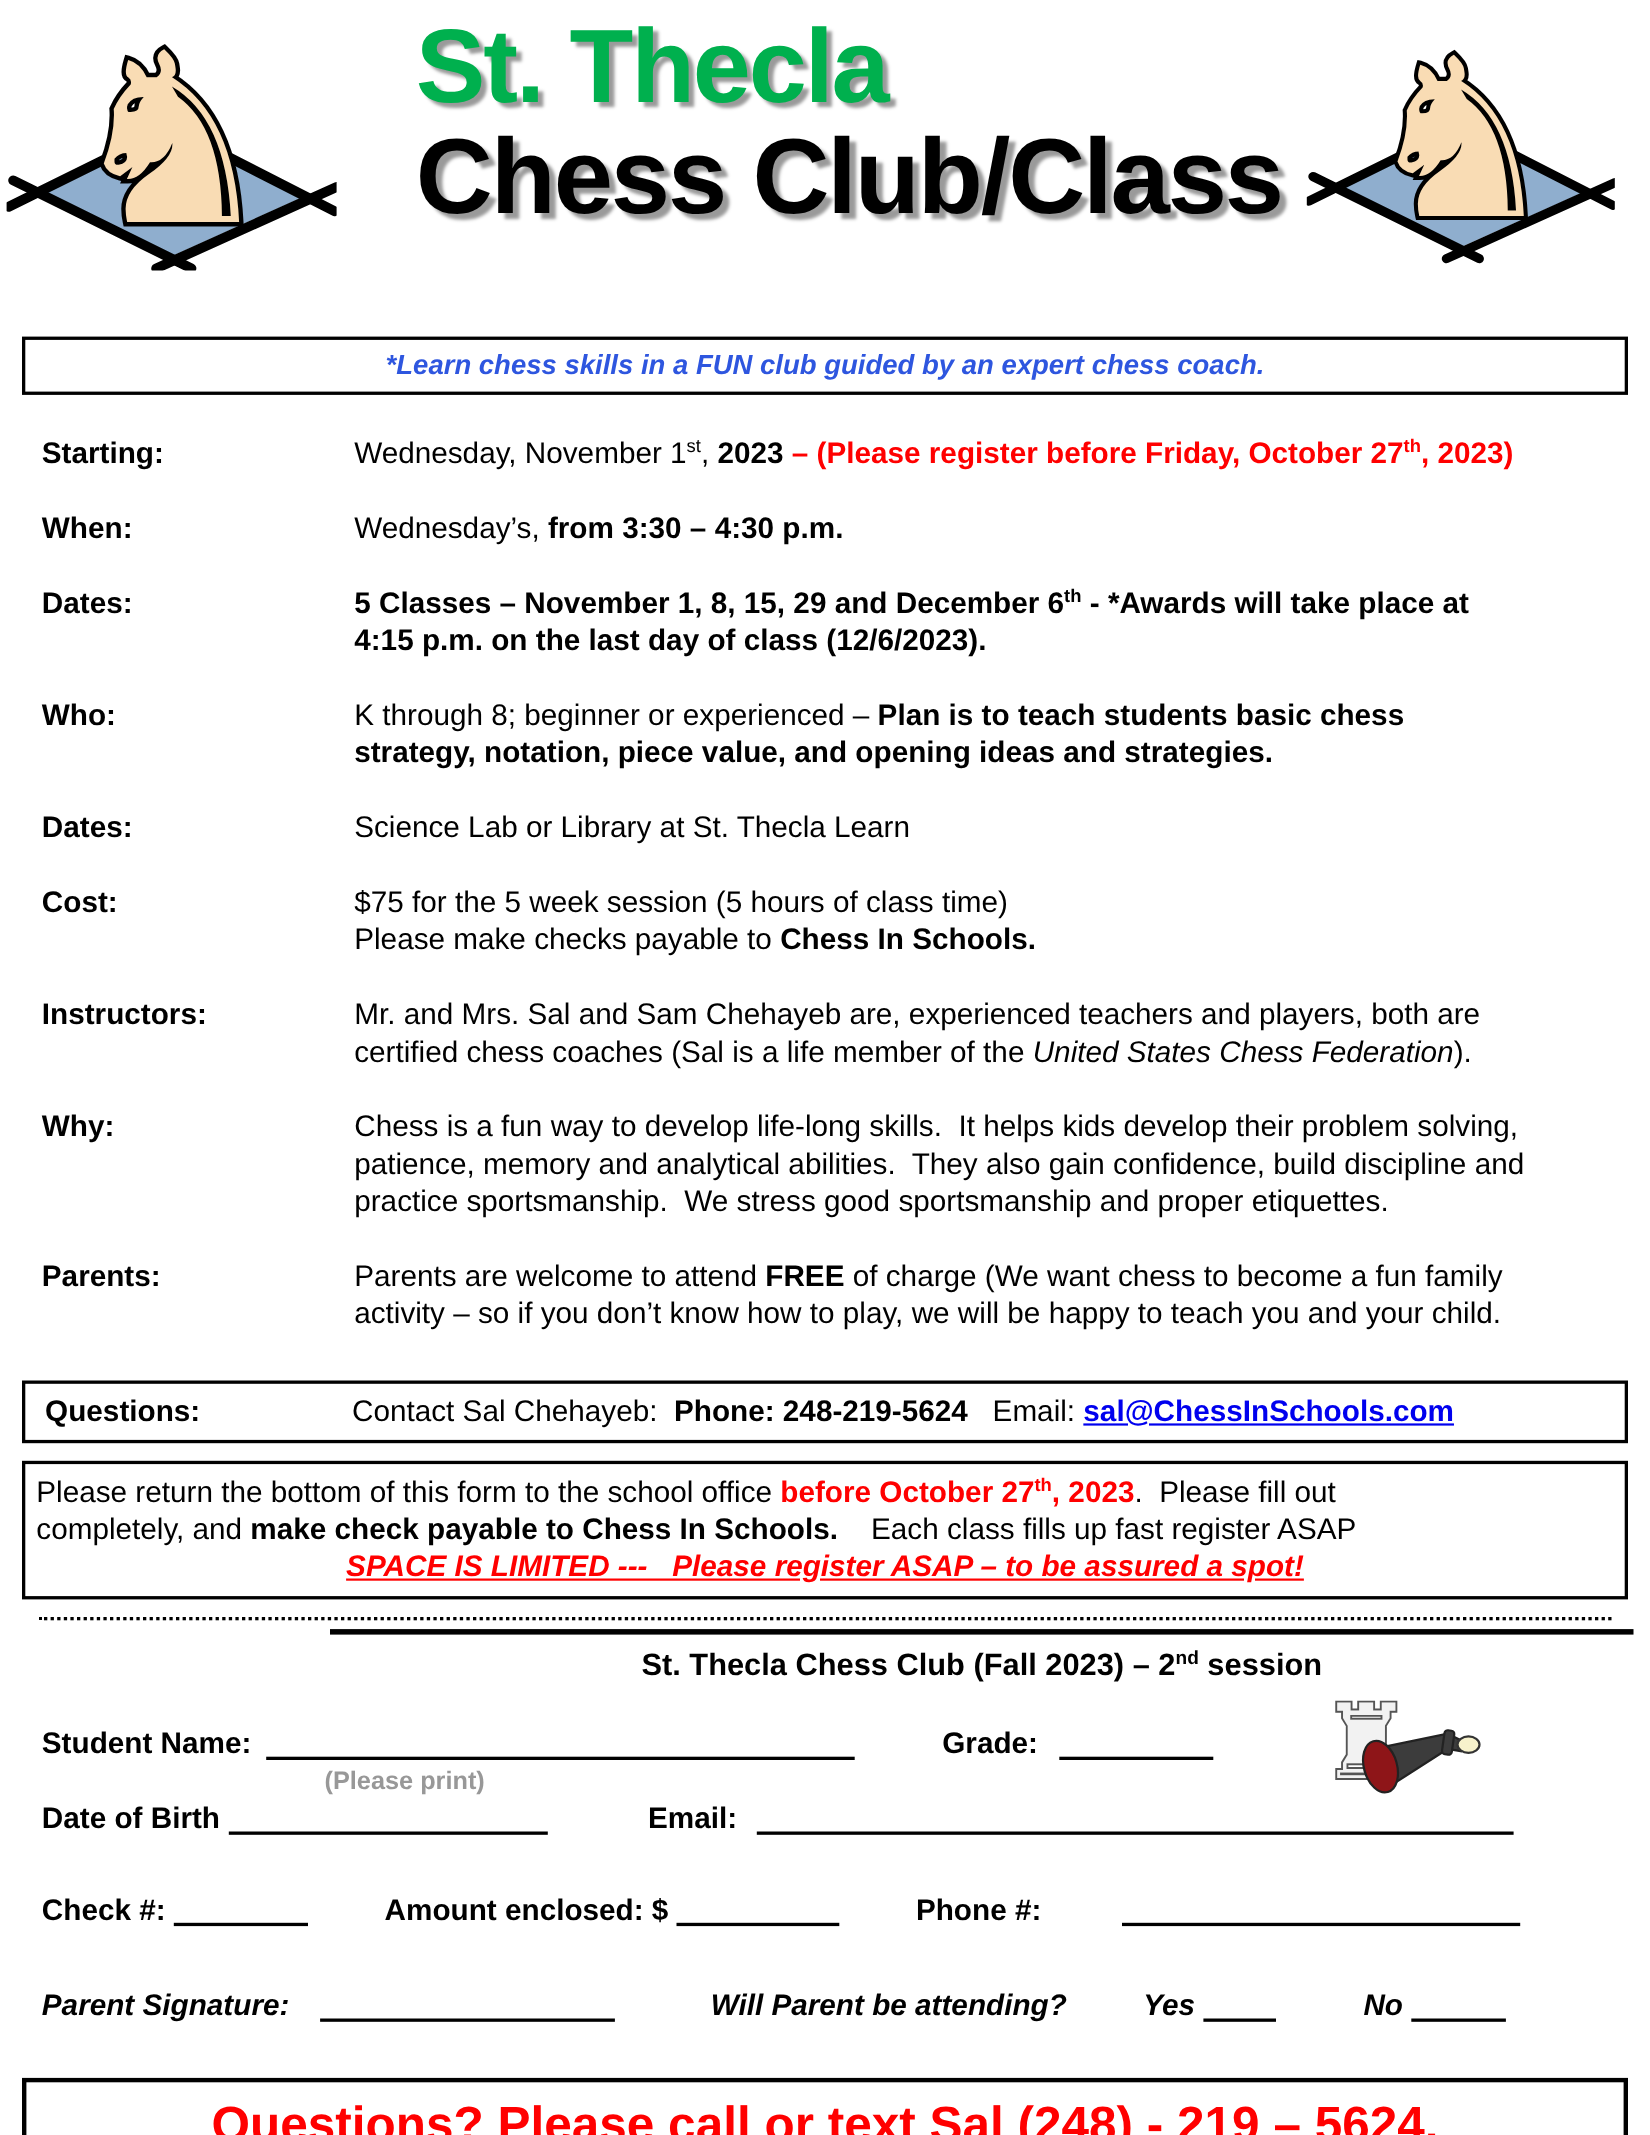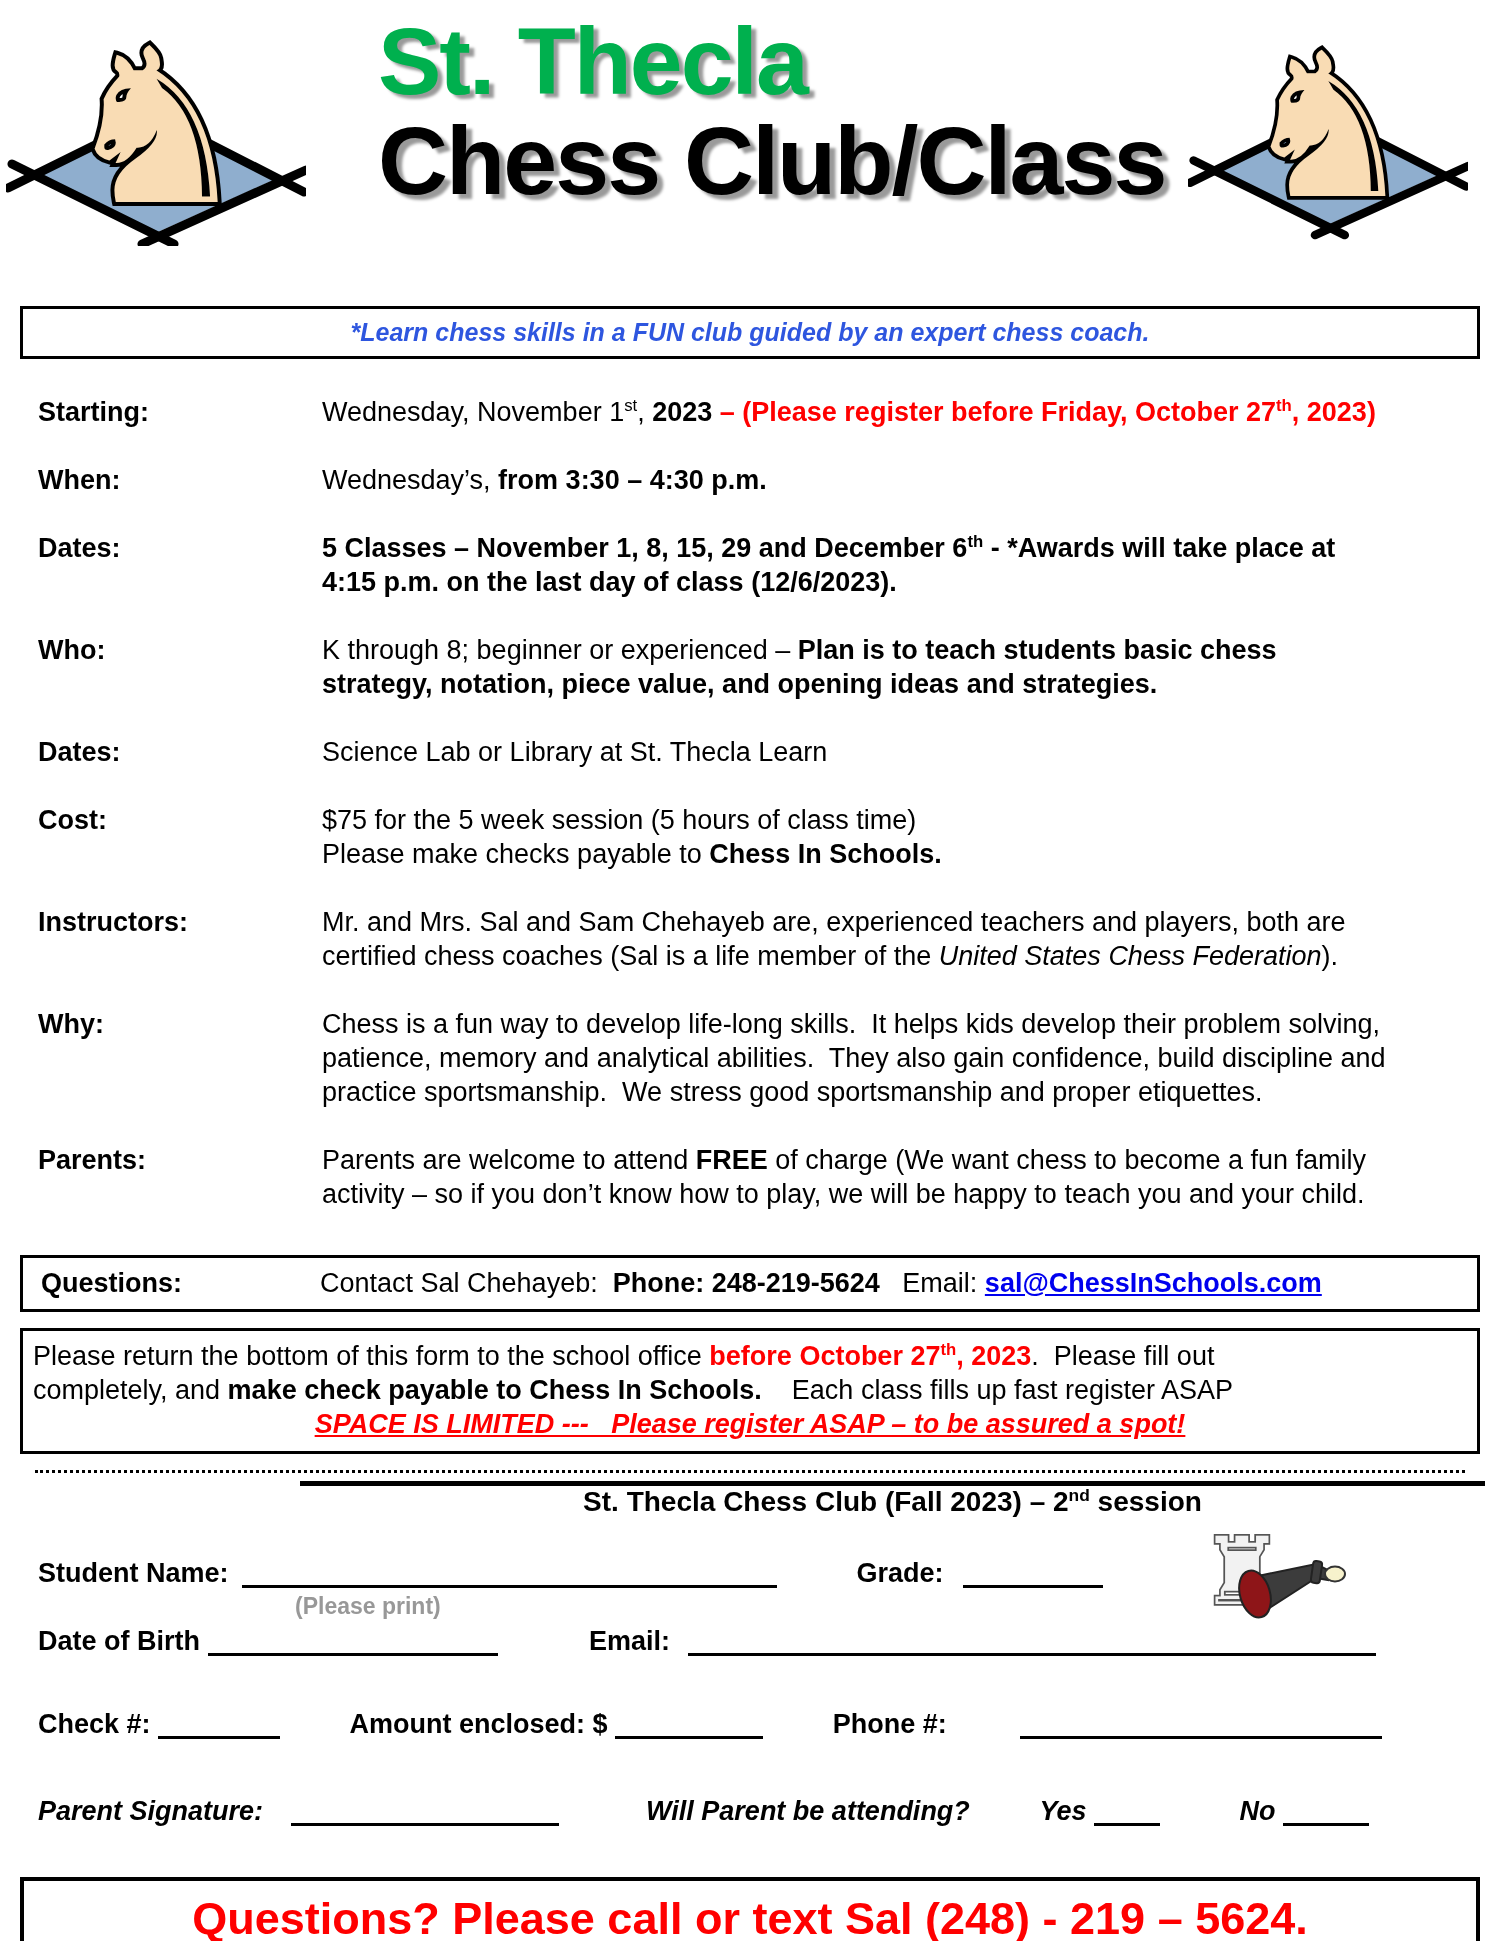--- a/index.html
+++ b/index.html
@@ -36,21 +36,21 @@
 
   
   .qbox{margin:44px 20px 0;border:3px solid #000;display:flex;padding:10px 0 10px 18px;gap:40px;}
   .qbox .lbl{flex:0 0 239px;font-weight:700;}
 
   
   .rbox{margin:16px 20px 0;border:3px solid #000;padding:8px 10px 10px;line-height:34px;}
   .rbox .center{text-align:center;}
 
   .dotted{margin:16px 35px 0;border-top:3px dotted #000;height:0;}
-  .form-head{margin:8px 15px 0 300px;border-top:5px solid #000;padding-top:0;
+  .form-head{margin:8px 15px 0 300px;border-top:5px solid #000;padding-top:12px;
              text-align:center;font-size:28px;line-height:32px;}
 
   
   .form{position:relative;margin:0 38px;}
   .frow{margin-top:40px;font-weight:700;white-space:nowrap;}
   .blank{display:inline-block;height:2px;border-bottom:3px solid #000;vertical-align:-6px;}
   .pleaseprint{margin:4px 0 0 257px;color:var(--muted,#989898);font-weight:700;font-size:23px;}
   .sig-row{font-style:italic;}
   .pieces-icon{position:absolute;right:110px;top:-44px;}
 

